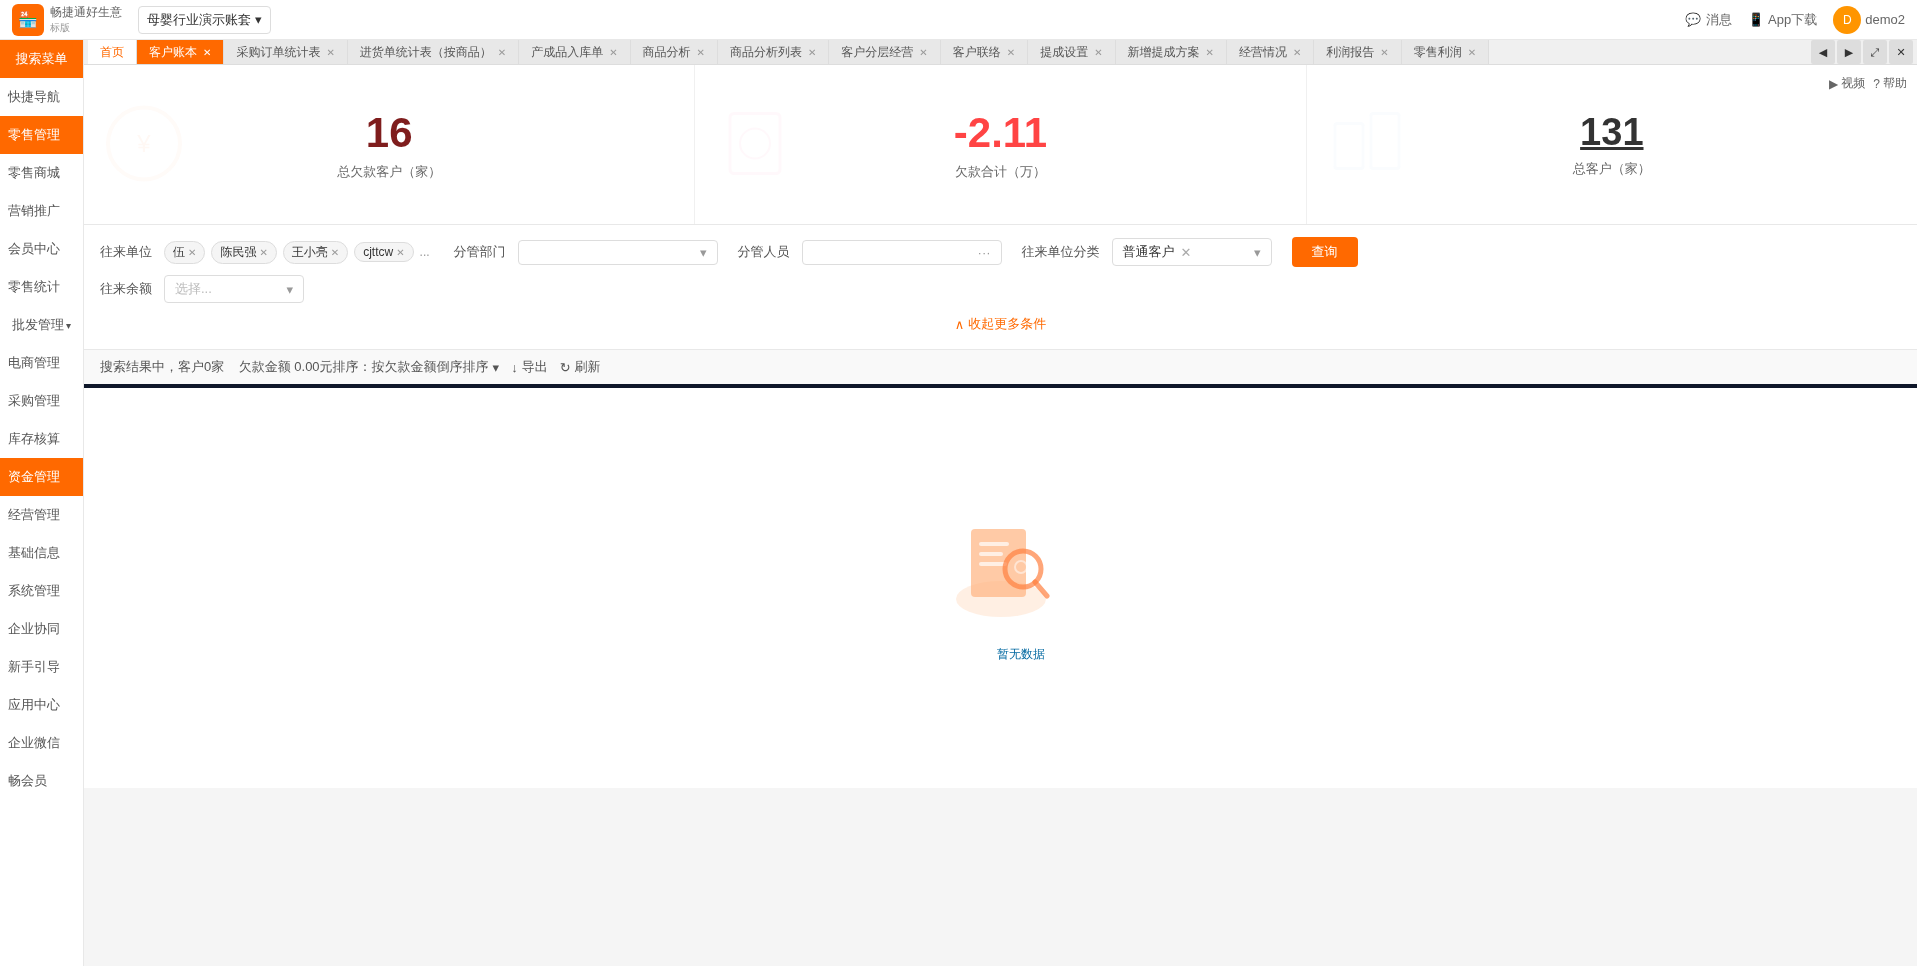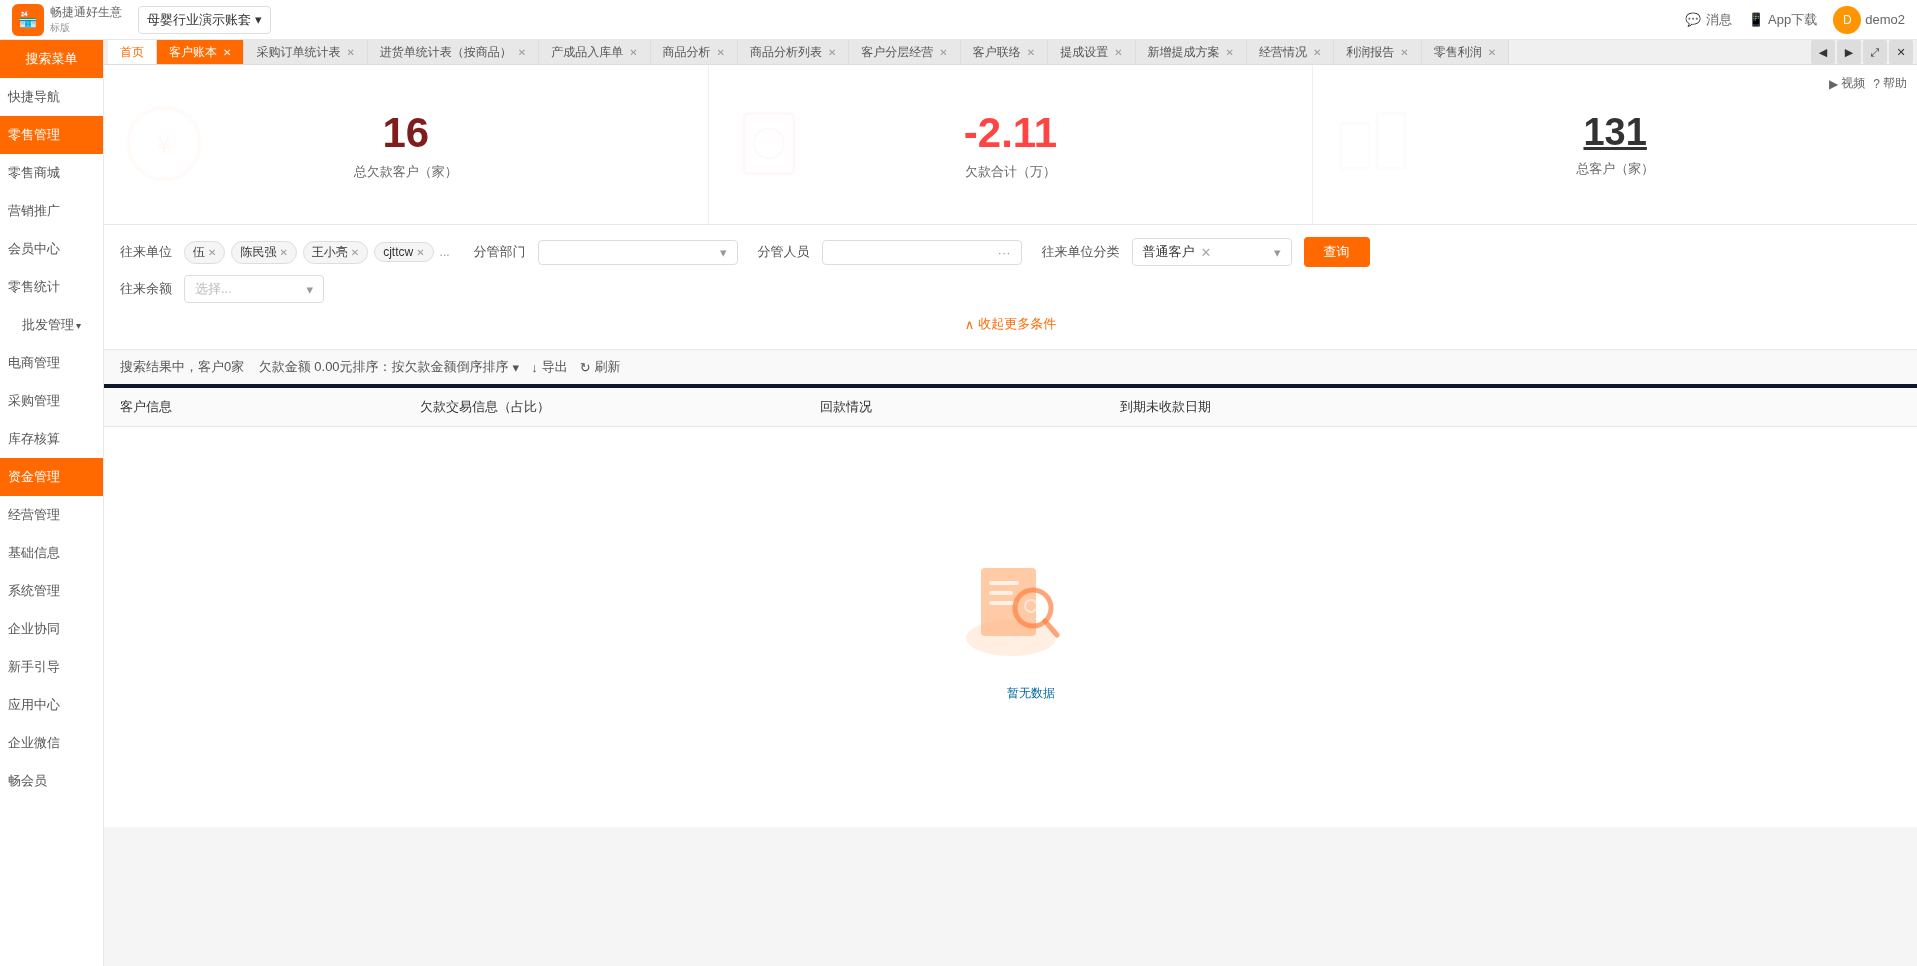--- a/index.html
+++ b/index.html
@@ -13,21 +13,21 @@
     .logo-text { font-size: 12px; color: #666; }
     .store-selector { display: flex; align-items: center; gap: 4px; font-size: 13px; color: #333; cursor: pointer; padding: 4px 8px; border: 1px solid #ddd; border-radius: 4px; margin-left: 8px; }
     .topbar-right { display: flex; align-items: center; gap: 16px; }
     .topbar-btn { display: flex; align-items: center; gap: 4px; color: #666; font-size: 13px; cursor: pointer; }
     .avatar { width: 28px; height: 28px; border-radius: 50%; background: #ff9500; display: flex; align-items: center; justify-content: center; color: #fff; font-size: 12px; }
 
     
     .main-layout { display: flex; flex: 1; overflow: hidden; }
 
     
-    .sidebar { width: 104px; background: #fff; border-right: 1px solid #e8e8e8; display: flex; flex-direction: column; flex-shrink: 0; overflow-y: auto; }
+    .sidebar { width: 84px; background: #fff; border-right: 1px solid #e8e8e8; display: flex; flex-direction: column; flex-shrink: 0; overflow-y: auto; }
     .sidebar-search { padding: 10px 8px; background: #ff6900; color: #fff; text-align: center; font-size: 13px; cursor: pointer; }
     .sidebar-item { padding: 10px 8px; font-size: 13px; color: #555; cursor: pointer; }
     .sidebar-item.active { background: #ff6900; color: #fff; }
     .sidebar-item.has-arrow { display: flex; align-items: center; justify-content: center; gap: 2px; }
 
     
     .content-area { flex: 1; display: flex; flex-direction: column; overflow: hidden; }
 
     
     .tab-bar { background: #f0f0f0; height: 25px; display: flex; align-items: center; padding: 0 4px; border-bottom: 1px solid #ddd; flex-shrink: 0; overflow: hidden; }
@@ -288,21 +288,21 @@
             <span class="filter-select-dot">···</span>
           </div>
 
           <span class="filter-label" style="margin-left:8px;">往来单位分类</span>
           <div class="filter-select" style="min-width:160px;">
             <span>普通客户</span>
             <span class="filter-tag-x">✕</span>
             <span class="arrow">▾</span>
           </div>
 
-          <button style="background:#ff6900;color:#fff;border:none;border-radius:4px;padding:6px 20px;font-size:13px;cursor:pointer;">查询</button>
+          <button style="background:#ff6900;color:#fff;border:none;border-radius:4px;padding:6px 20px;font-size:13px;cursor:pointer;margin-left:8px;">查询</button>
         </div>
 
         <div class="filter-row">
           <span class="filter-label">往来余额</span>
           <div class="filter-select" style="min-width:140px;">
             <span style="color:#bbb;flex:1;">选择...</span>
             <span class="arrow">▾</span>
           </div>
         </div>
 
@@ -328,26 +328,20 @@
             <span>导出</span>
           </div>
           <div class="result-action">
             <span>↻</span>
             <span>刷新</span>
           </div>
         </div>
       </div>
 
       <div class="data-table">
-        <div class="table-header">
-          <div>客户信息</div>
-          <div>欠款交易信息（占比）</div>
-          <div>回款情况</div>
-          <div>到期未收款日期</div>
-        </div>
         <div class="table-body">
 
           <div style="position:relative;width:120px;height:110px;margin-bottom:10px;">
             <svg width="120" height="110" viewBox="0 0 120 110">
 
               <ellipse cx="60" cy="85" rx="45" ry="18" fill="#ffe5d0" opacity="0.6"></ellipse>
 
               <rect x="30" y="15" width="55" height="68" rx="4" fill="#ffb380" opacity="0.7"></rect>
               <rect x="38" y="28" width="30" height="4" rx="2" fill="#fff" opacity="0.7"></rect>
               <rect x="38" y="38" width="24" height="4" rx="2" fill="#fff" opacity="0.7"></rect>

